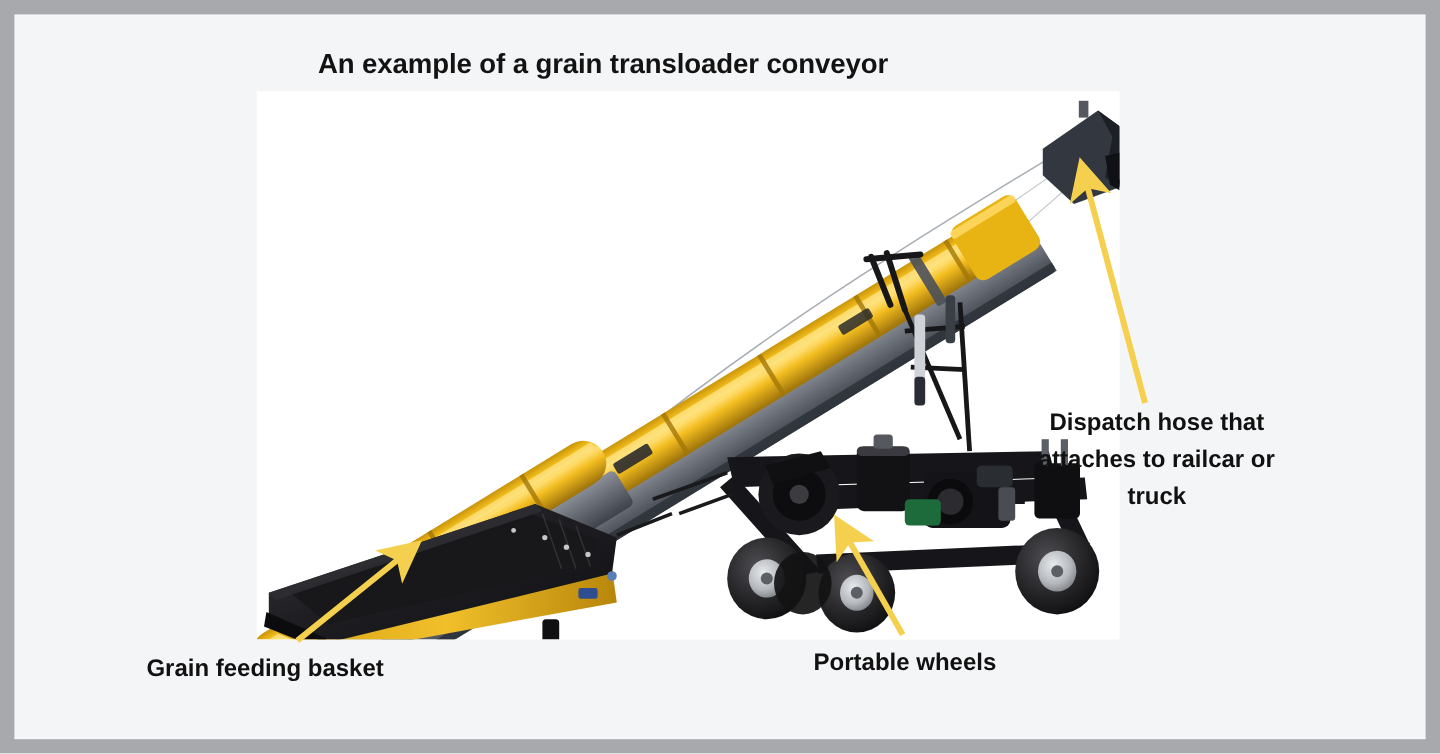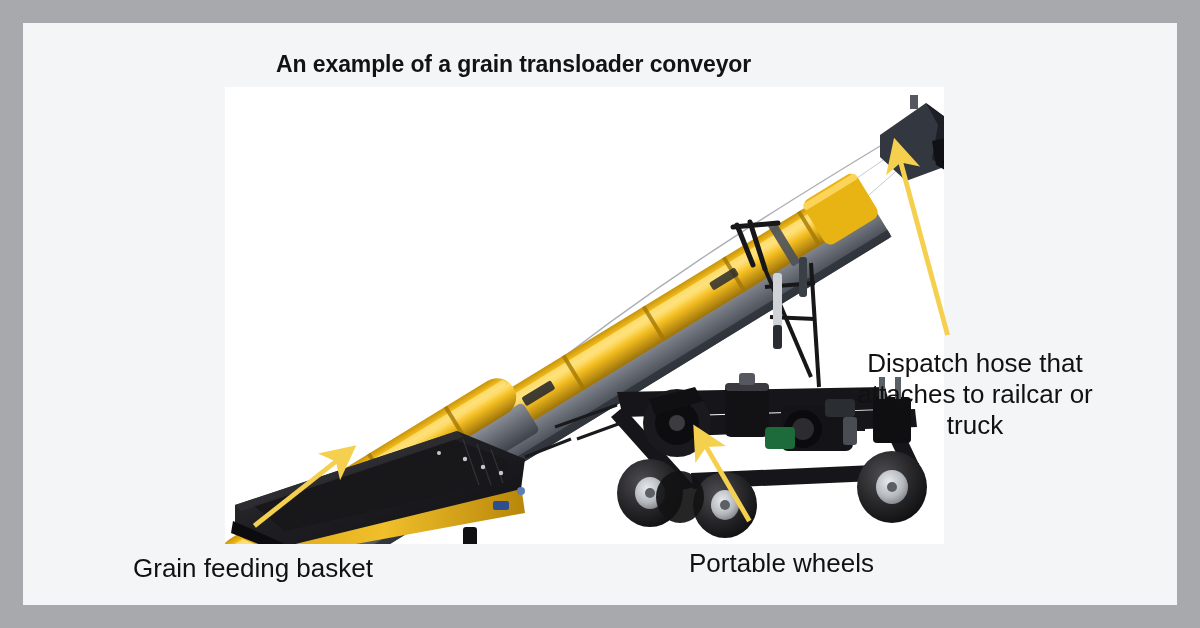--- a/index.html
+++ b/index.html
@@ -8,21 +8,21 @@
     width:1200px; height:628px; overflow:hidden;
     font-family:"Liberation Sans", sans-serif;
     background:#ffffff;
   }
 
   
   #slide-frame{
     position:relative;
     width:1200px; height:628px;
     background:#a7a9ac;     
-    padding:23px;
+    padding:12px;
   }
   #slide-canvas{
     position:relative;
     width:100%; height:100%;
     background:#f4f5f7;     
     overflow:hidden;
   }
 
   
   #slide-title{
@@ -43,23 +43,23 @@
     width:719px; height:457px;
     background:#ffffff;
     overflow:hidden;
   }
   #photo-svg{ display:block; width:100%; height:100%; }
 
   
   .annotation-label{
     position:absolute;
     color:#111111;
-    font-size:26px;
+    font-size:20px;
     line-height:31px;
-    font-weight:normal;
+    font-weight:bold;
   }
   #label-dispatch{
     left:827px; top:325px;
     width:250px;
     text-align:center;
   }
   #label-basket{
     left:110px; top:530px;
     width:300px;
     text-align:left;

